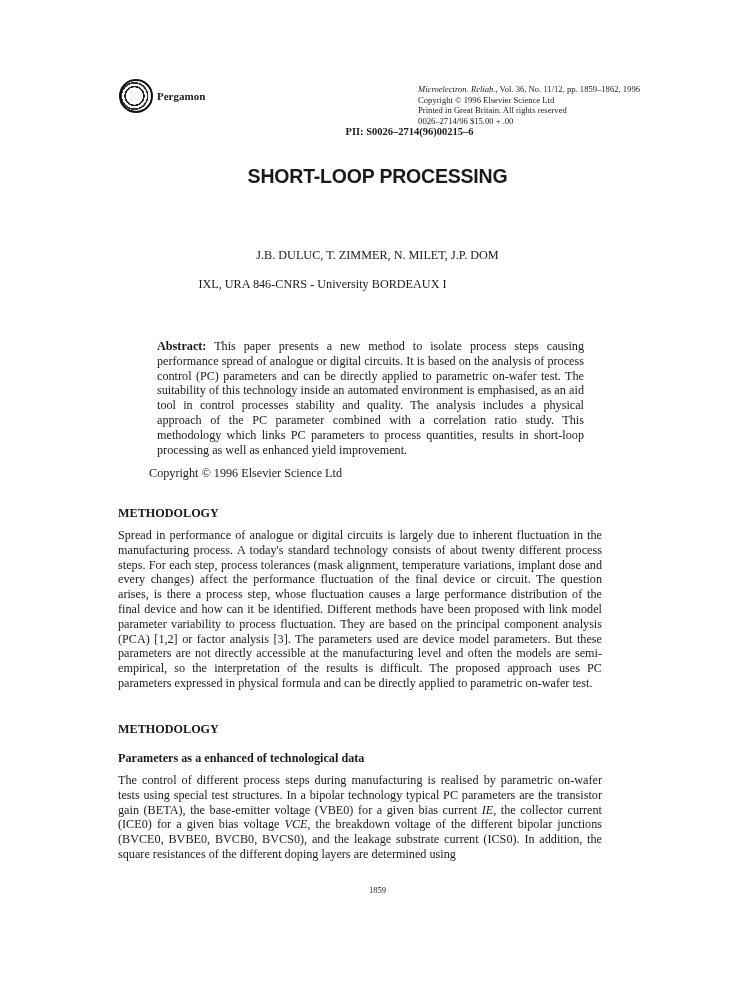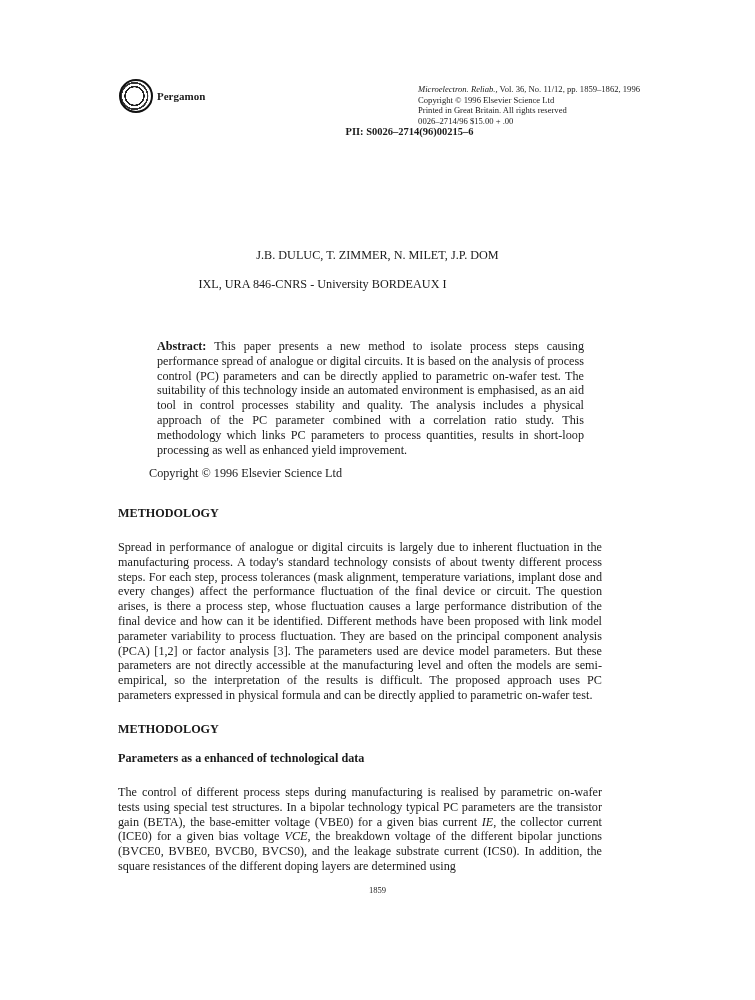--- a/index.html
+++ b/index.html
@@ -14,40 +14,41 @@
   .pii { left: 0; width: 755px; top: 126px; text-align: center; font-size: 10.5px; font-weight: bold; margin-left: 32px; }
   .title { left: 0; width: 755px; top: 160px; text-align: center; font-family: "Liberation Sans", "DejaVu Sans", sans-serif;
            font-weight: bold; font-size: 19.5px; line-height: 33px; letter-spacing: -0.2px; }
   .authors { left: 0; width: 755px; top: 248px; text-align: center; font-size: 12.2px; }
   .affil { left: 0; width: 645px; top: 276px; text-align: center; font-size: 12.2px; line-height: 16px; }
   .abstract { left: 149px; width: 427px; top: 339px; font-size: 12.2px; line-height: 14.8px; text-align: justify; margin-left: 8px; }
   .abstract b { font-weight: bold; }
   .copyright { left: 149px; top: 466px; font-size: 12.2px; }
   .h1 { left: 118px; font-size: 12.2px; font-weight: bold; }
   .h2 { left: 118px; font-size: 12.2px; font-weight: bold; }
-  .para { left: 118px; width: 484px; font-size: 12.2px; line-height: 14.8px; text-align: justify; margin-top: 12px; }
+  .para { left: 118px; width: 484px; font-size: 12.2px; line-height: 14.8px; text-align: justify; }
   .pageno { left: 0; width: 755px; top: 885px; text-align: center; font-size: 8.6px; }
   i { font-style: italic; }
 </style>
 </head>
 <body>
 
 <div class="abs logo"></div>
 <div class="abs publisher">Pergamon</div>
 
 <div class="abs citation">
   <div><span class="jr">Microelectron. Reliab.,</span><span> Vol. 36, No. 11/12, pp. 1859–1862, 1996</span></div>
   <div>Copyright © 1996 Elsevier Science Ltd</div>
   <div>Printed in Great Britain. All rights reserved</div>
   <div>0026–2714/96 $15.00 + .00</div>
 </div>
 
 <div class="abs pii">PII: S0026–2714(96)00215–6</div>
 
 <div class="abs title">
+  <div>SHORT-LOOP PROCESSING</div>
 </div>
 
 <div class="abs authors">J.B. DULUC, T. ZIMMER, N. MILET, J.P. DOM</div>
 
 <div class="abs affil">
   <div>IXL, URA 846-CNRS - University BORDEAUX I</div>
 </div>
 
 <div class="abs abstract"><b>Abstract:</b><span> This paper presents a new method to isolate process steps causing performance spread of analogue or digital circuits. It is based on the analysis of process control (PC) parameters and can be directly applied to parametric on-wafer test. The suitability of this technology inside an automated environment is emphasised, as an aid tool in control processes stability and quality. The analysis includes a physical approach of the PC parameter combined with a correlation ratio study. This methodology which links PC parameters to process quantities, results in short-loop processing as well as enhanced yield improvement.</span></div>
 

